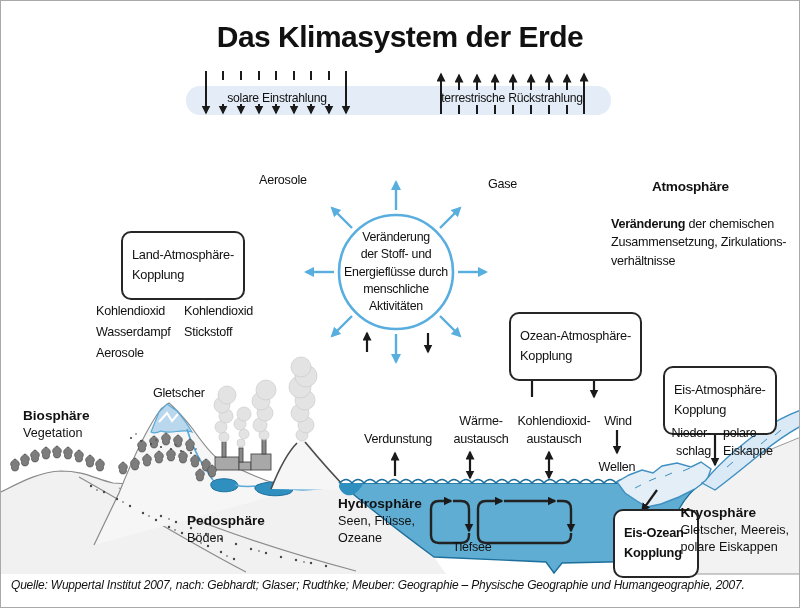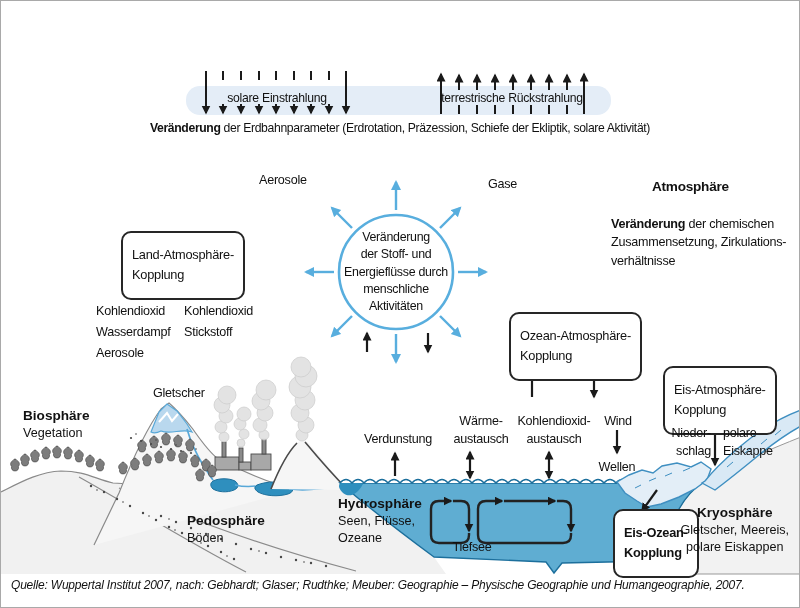--- a/index.html
+++ b/index.html
@@ -272,25 +272,25 @@
       <line x1="351" y1="315" x2="331" y2="335" marker-end="url(#ml)"></line>
       <line x1="333" y1="271" x2="305" y2="271" marker-end="url(#ml)"></line>
       <line x1="351" y1="227" x2="331" y2="207" marker-end="url(#ml)"></line>
       <line x1="395" y1="209" x2="395" y2="181" marker-end="url(#ml)"></line>
       <line x1="439" y1="227" x2="459" y2="207" marker-end="url(#ml)"></line>
     </g>
     <circle cx="395" cy="271" r="57" fill="#fff" stroke="#58aede" stroke-width="2.6"></circle>
   </g>
 </svg>
 
+  <div class="title">Das Klimasystem der Erde</div>
 
   <div class="lbl ctr band-lbl" style="left:276px;top:89px;">solare Einstrahlung</div>
   <div class="lbl ctr band-lbl" style="left:511px;top:89px;">terrestrische Rückstrahlung</div>
 
-  <div class="orbit"><span class="b">Veränderung</span><span> der Erdbahnparameter (Erdrotation, Präzession, Schiefe der Ekliptik, solare Aktivität)</span></div>
 
   <div class="lbl" style="left:258px;top:171px;">Aerosole</div>
   <div class="lbl" style="left:487px;top:175px;">Gase</div>
   <div class="lbl b" style="left:651px;top:176px;font-size:13.6px;">Atmosphäre</div>
   <div class="lbl note" style="left:610px;top:214px;line-height:1.46;"><span class="b">Veränderung</span><span> der chemischen
 Zusammensetzung, Zirkulations-
 verhältnisse</span></div>
 
   <div class="circle-text">Veränderung
 der Stoff- und
@@ -333,20 +333,20 @@
   </div>
   <div class="sphere" style="position:absolute;left:186px;top:511px;">
     <span class="name">Pedosphäre</span>
     <span class="sub">Böden</span>
   </div>
   <div class="sphere" style="position:absolute;left:337px;top:494px;">
     <span class="name">Hydrosphäre</span>
     <span class="sub">Seen, Flüsse,
 Ozeane</span>
   </div>
-  <div class="sphere right-al" style="position:absolute;right:10px;top:503px;text-align:center;">
+  <div class="sphere right-al" style="position:absolute;right:10px;top:503px;text-align:left;">
     <span class="name">Kryosphäre</span>
     <span class="sub">Gletscher, Meereis,
 polare Eiskappen</span>
   </div>
 
   <div class="source">Quelle:  Wuppertal Institut 2007, nach: Gebhardt; Glaser; Rudthke; Meuber: Geographie – Physische Geographie und Humangeographie, 2007.</div>
 </div>
 
 </body></html>

